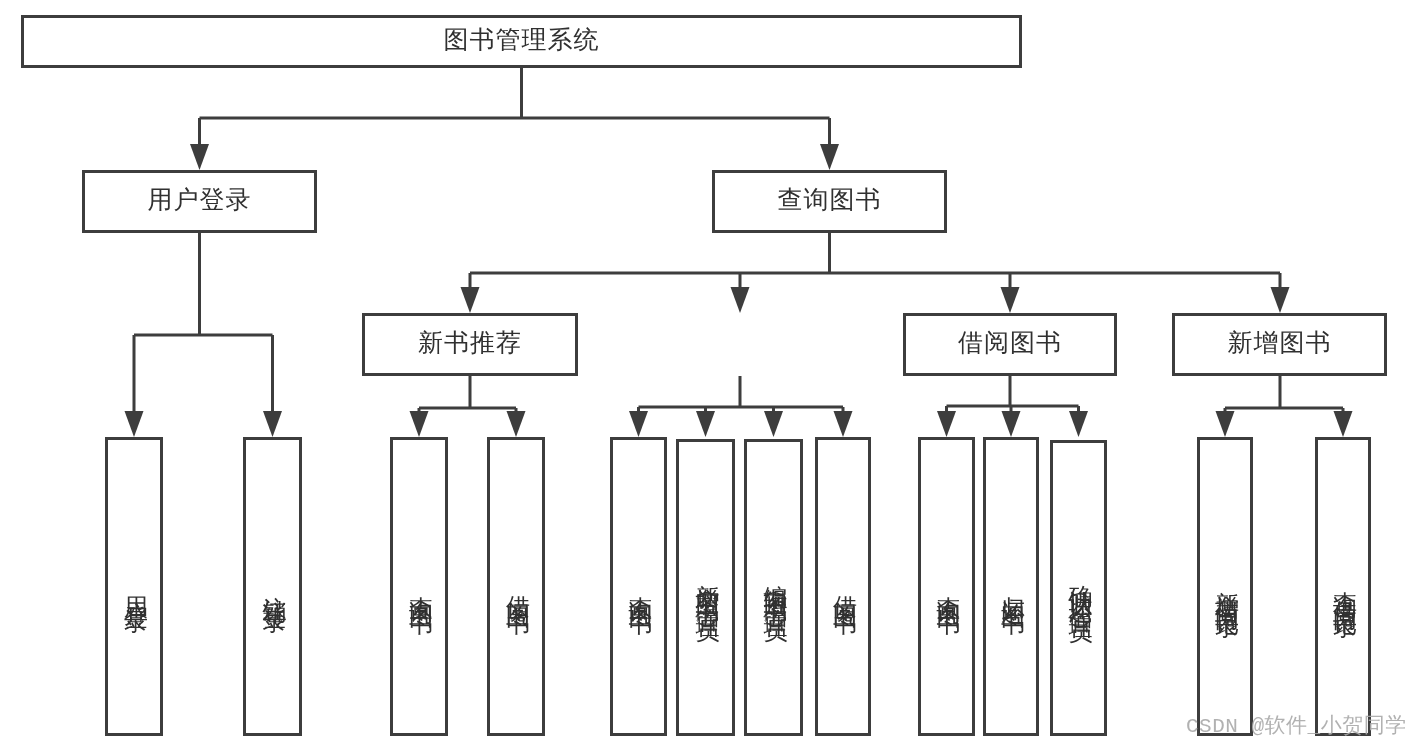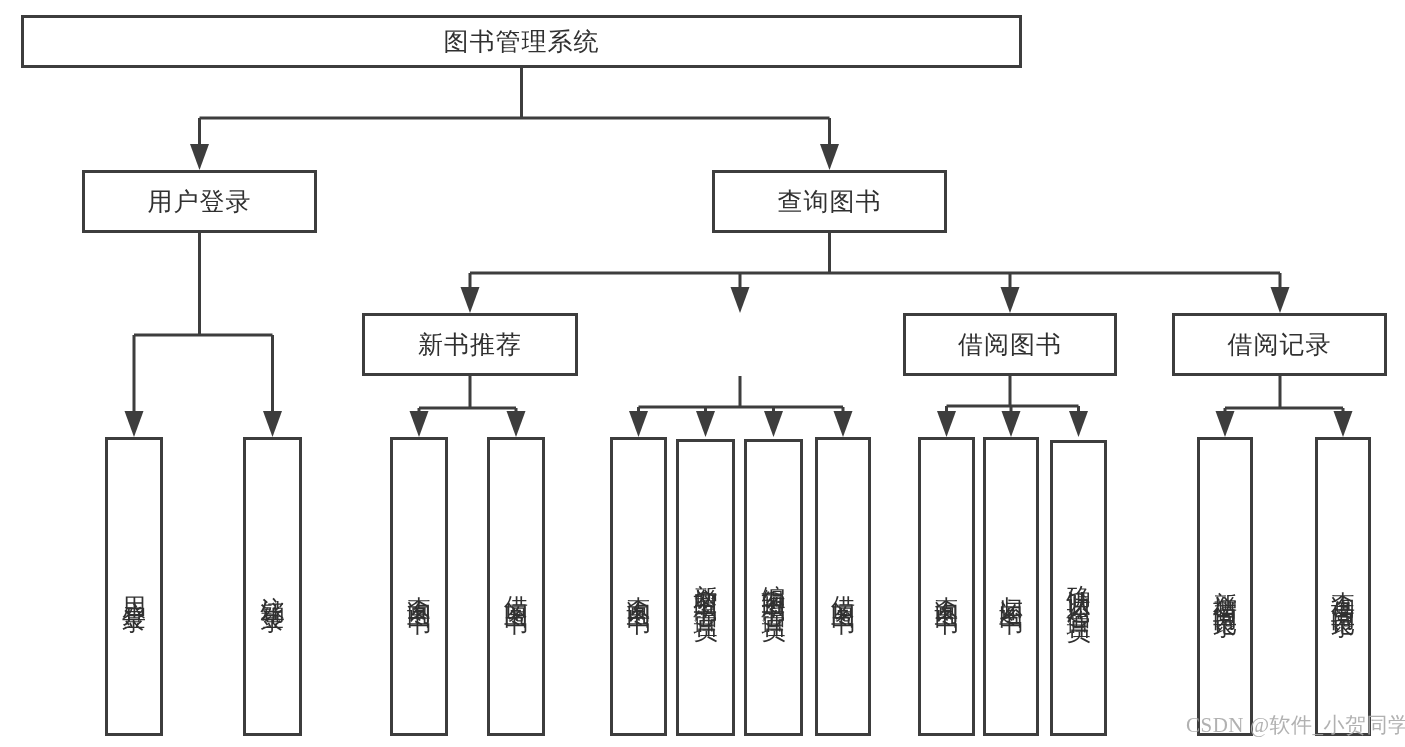--- a/index.html
+++ b/index.html
@@ -5,21 +5,21 @@
   html, body {
     margin: 0;
     padding: 0;
     background: #ffffff;
   }
   #stage {
     position: relative;
     width: 1405px;
     height: 747px;
     background: var(--bg, #ffffff);
-    font-family: Liberation Serif, serif;
+    font-family: Liberation Mono, monospace;
     overflow: hidden;
   }
   #connectors {
     position: absolute;
     left: 0;
     top: 0;
     width: 1405px;
     height: 747px;
     color: var(--line, #3d3d3d);
     z-index: 1;
@@ -112,21 +112,21 @@
     <span class="lbl">查询图书</span>
   </div>
 
   <div class="node h" style="left:362px;top:313px;width:216px;height:63px">
     <span class="lbl">新书推荐</span>
   </div>
   <div class="node h" style="left:903px;top:313px;width:214px;height:63px">
     <span class="lbl">借阅图书</span>
   </div>
   <div class="node h" style="left:1172px;top:313px;width:215px;height:63px">
-    <span class="lbl">借阅记录</span>
+    <span class="lbl">新增图书</span>
   </div>
 
   <div class="node v" style="left:105px;top:437px;width:58px;height:299px">
     <span class="lbl">用户登录</span>
   </div>
   <div class="node v" style="left:243px;top:437px;width:59px;height:299px">
     <span class="lbl">注销登录</span>
   </div>
 
   <div class="node v" style="left:390px;top:437px;width:58px;height:299px">

